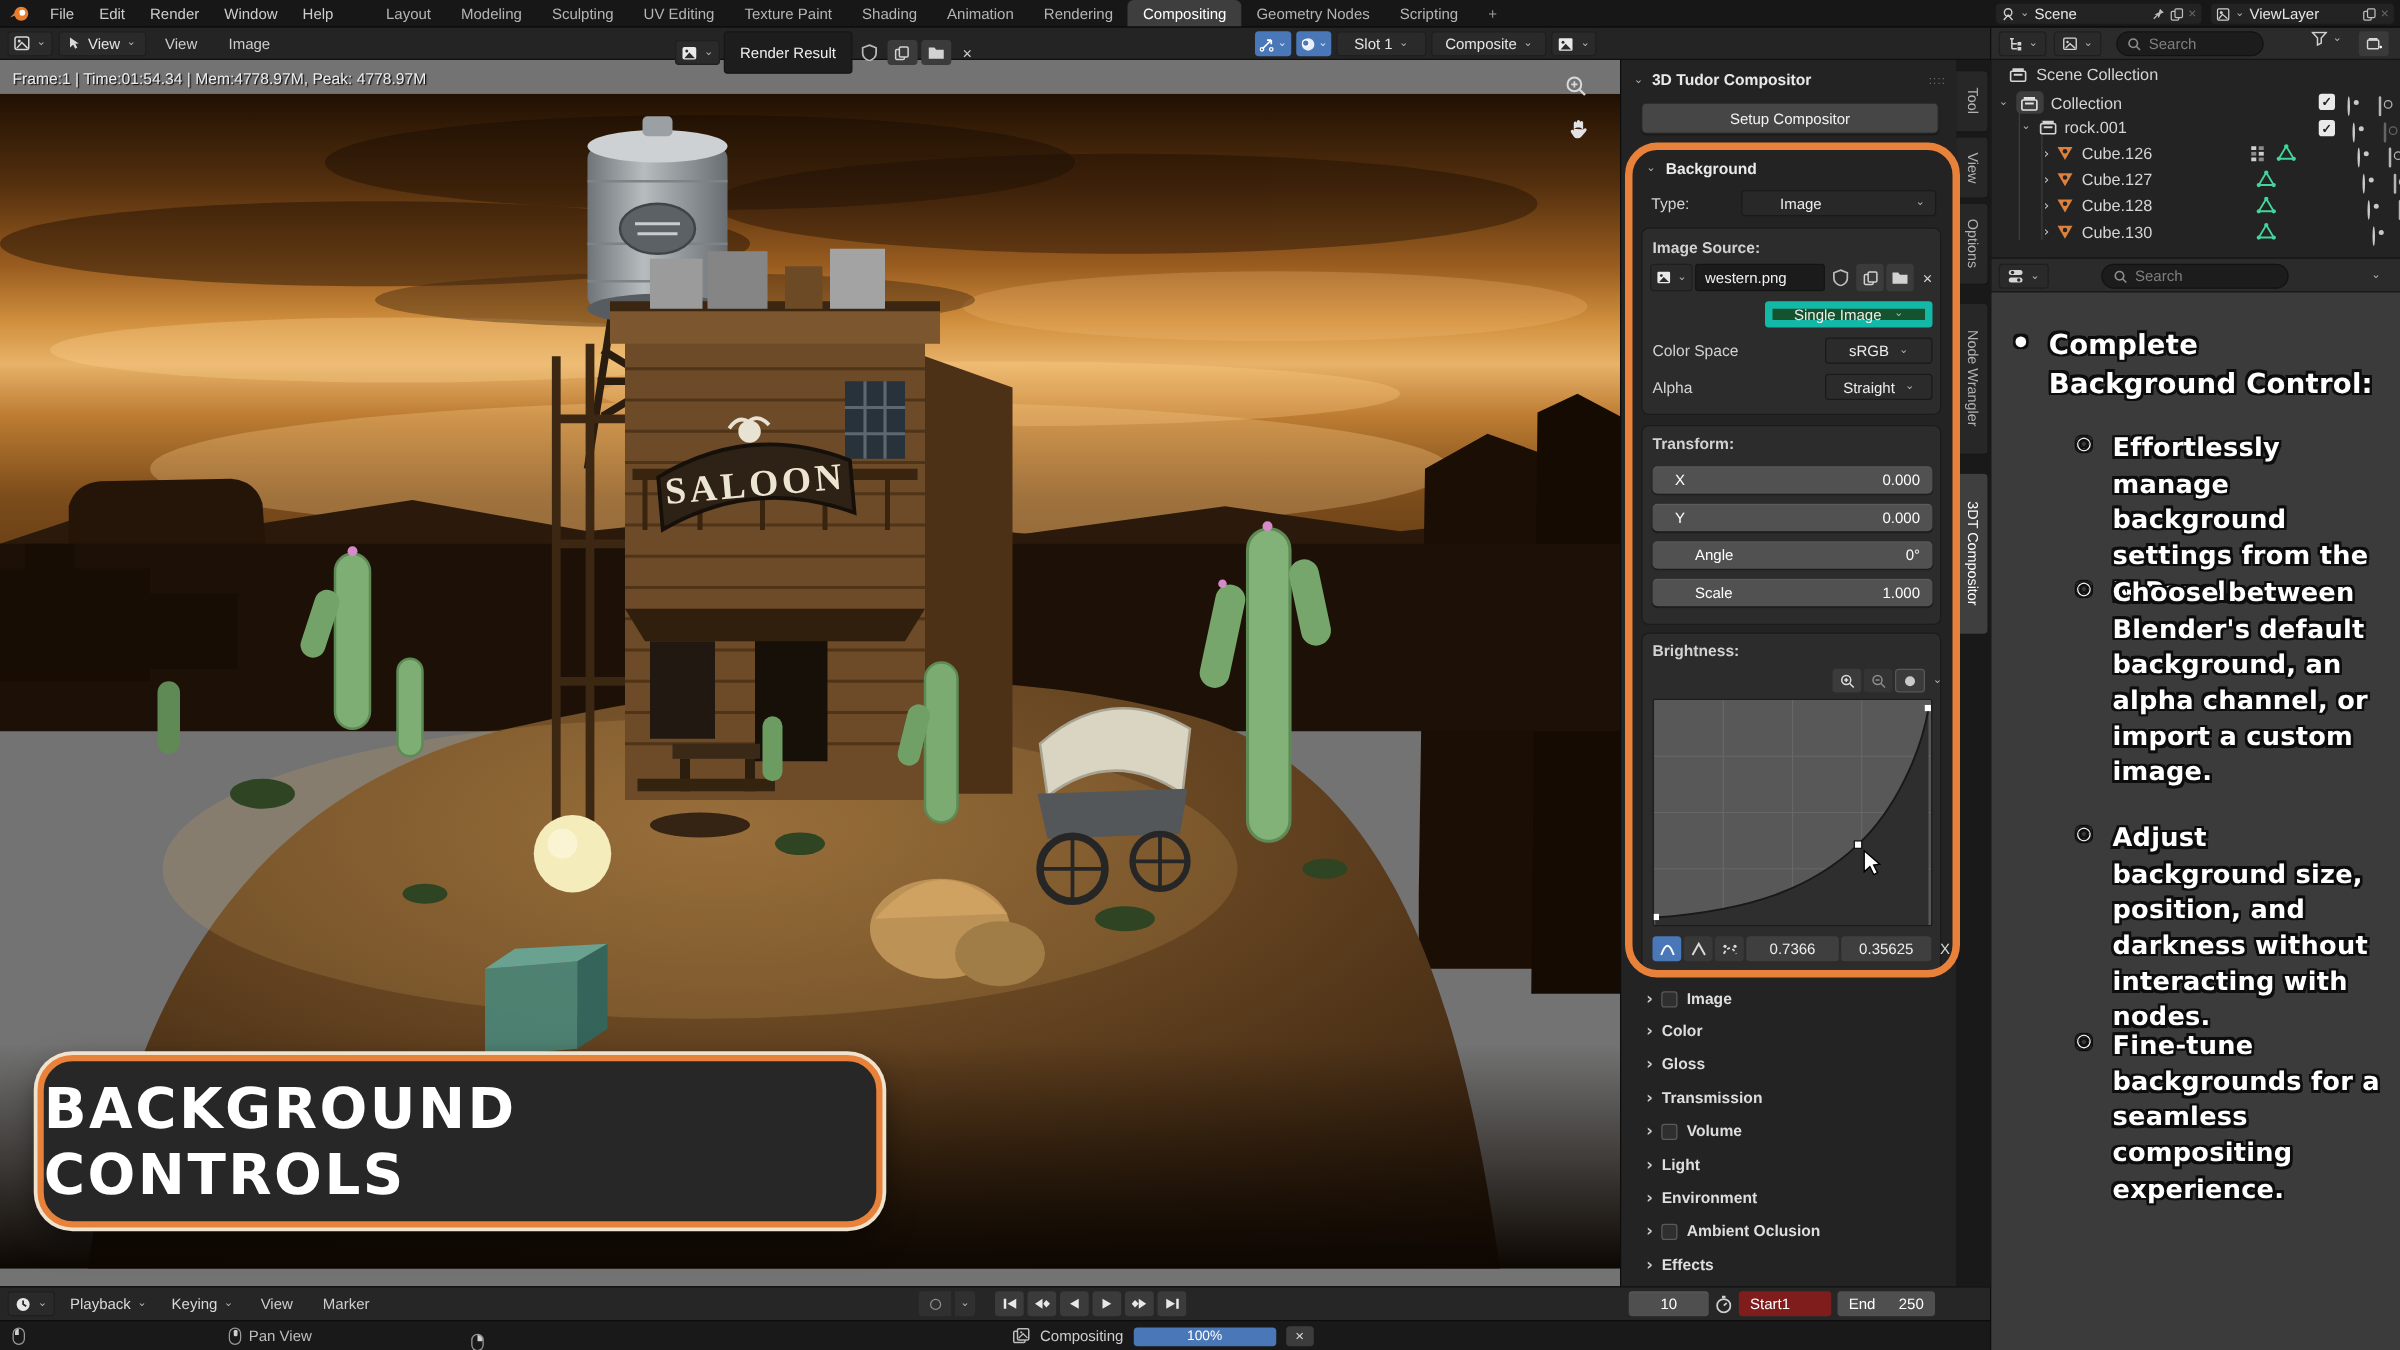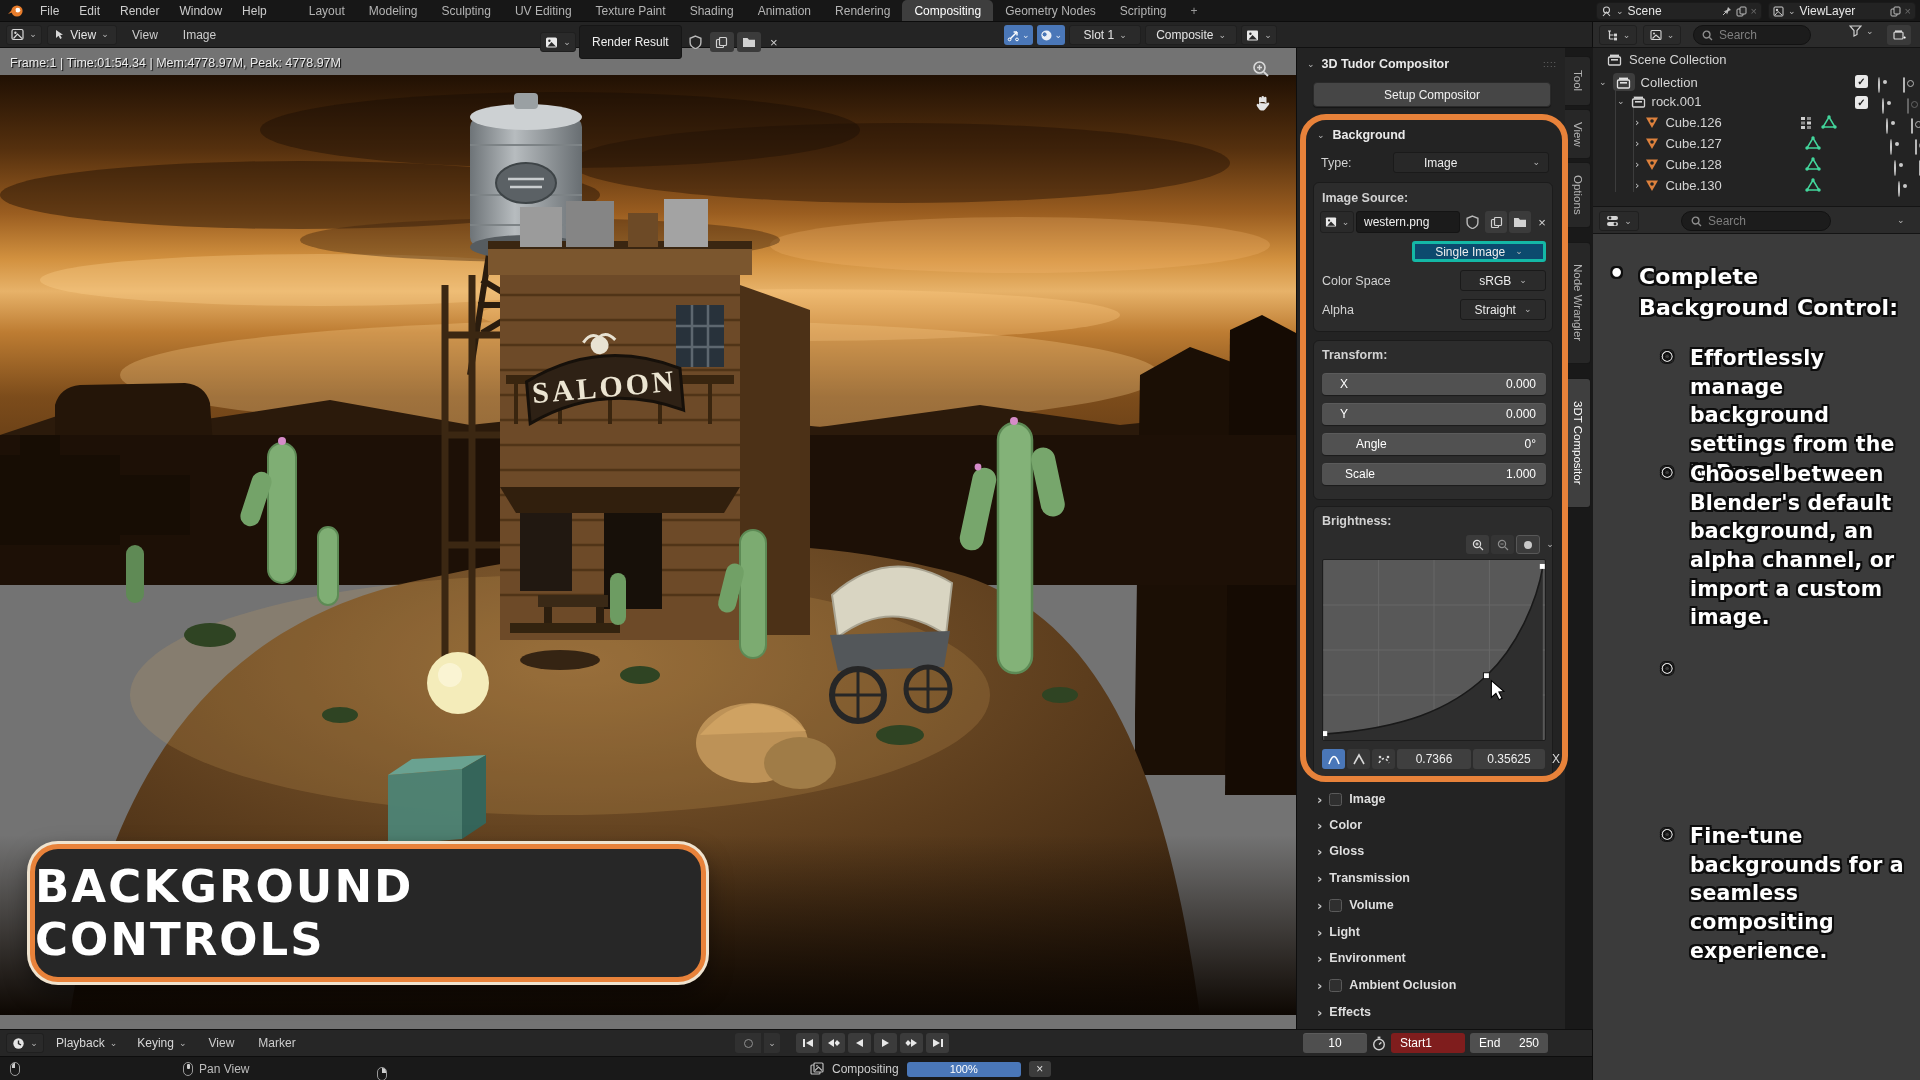--- a/index.html
+++ b/index.html
@@ -414,21 +414,21 @@
             <rect x="4.5" y="1.5" width="7" height="8" rx="1" fill="#3b3b3b" stroke="#d2d2d2" stroke-width="1.2"></rect>
           </svg>
       </span>
       <span class="btn fc" style="width:22px;height:22px">
         <svg width="14" height="12" viewBox="0 0 14 12">
             <path d="M1 2 h4.5 l1.5 1.8 H13 V11 H1 Z" fill="#d2d2d2"></path>
           </svg>
       </span>
       <span class="fc" style="width:18px;height:22px;color:#d5d5d5;font-size:13px">×</span>
     </div>
-    <div class="ab f" style="left:98px;top:58px;width:134px;height:21px;background:#0c4a6e;border:3px solid #14b8a6;border-radius:3px;justify-content:center;gap:10px">
+    <div class="ab f" style="left:98px;top:58px;width:134px;height:21px;background:#14532d;border:6px solid #14b8a6;border-radius:3px;justify-content:center;gap:10px">
       <span style="color:#ededed">Single Image</span>
       <span class="cd">⌄</span>
     </div>
     <span class="ab lab" style="left:8px;top:91px">Color Space</span>
     <div class="ab f" style="left:146px;top:87px;width:86px;height:21px;background:#2b2b2b;border:1px solid #1a1a1a;border-radius:3px;justify-content:center;gap:8px">
       <span style="color:#ededed">sRGB</span>
       <span class="cd">⌄</span>
     </div>
     <span class="ab lab" style="left:8px;top:120px">Alpha</span>
     <div class="ab f" style="left:146px;top:116px;width:86px;height:21px;background:#2b2b2b;border:1px solid #1a1a1a;border-radius:3px;justify-content:center;gap:8px">
@@ -445,21 +445,21 @@
     </div>
     <div class="ab fld" style="left:8px;top:62px;width:224px;height:22px">
       <span style="margin-left:8px">Y</span>
         <span>0.000</span>
     </div>
     <div class="ab fld" style="left:8px;top:92px;width:224px;height:22px">
       <span style="margin-left:24px">Angle</span>
         <span>0°</span>
     </div>
     <div class="ab fld" style="left:8px;top:122px;width:224px;height:22px">
-      <span style="margin-left:13px">Scale</span>
+      <span style="margin-left:24px">Scale</span>
         <span>1.000</span>
     </div>
   </div>
 
   <div class="box" style="left:16px;top:458px;width:240px;height:272px">
     <span class="ab lab" style="left:8px;top:7px;font-weight:bold">Brightness:</span>
     <div class="ab f" style="left:152px;top:28px;gap:2px">
       <span class="btn fc" style="width:23px;height:19px">
         <svg width="12" height="12" viewBox="0 0 12 12">
             <circle cx="5" cy="5" r="3.6" fill="none" stroke="#dcdcdc" stroke-width="1.2"></circle>
@@ -747,20 +747,21 @@
   <span class="ab note" style="left:16px;top:24px;font-size:24px">•</span>
   <div class="ab note" style="left:46px;top:28px;width:262px;font-size:22px">Complete Background Control:</div>
 
   <span class="ab note" style="left:68px;top:112px;font-size:14px">○</span>
   <div class="ab note" style="left:97px;top:110px;width:216px">Effortlessly manage background settings from the N-Panel.</div>
 
   <span class="ab note" style="left:68px;top:228px;font-size:14px">○</span>
   <div class="ab note" style="left:97px;top:226px;width:216px">Choose between Blender's default background, an alpha channel, or import a custom image.</div>
 
   <span class="ab note" style="left:68px;top:424px;font-size:14px">○</span>
+  <div class="ab note" style="left:97px;top:422px;width:216px">Adjust background size, position, and darkness without interacting with nodes.</div>
 
   <span class="ab note" style="left:68px;top:590px;font-size:14px">○</span>
   <div class="ab note" style="left:97px;top:588px;width:216px">Fine-tune backgrounds for a seamless compositing experience.</div>
 </div>
 
 <div class="ab f" style="left:0;top:1029px;width:1592px;height:27px;background:#262626;border-top:1px solid #0f0f0f;padding:0 6px;gap:4px">
   <div class="drop" style="width:38px;height:20px">
     <svg width="13" height="13" viewBox="0 0 13 13">
         <circle cx="6.5" cy="6.5" r="5.2" fill="#e6e6e6"></circle>
         <path d="M6.5 3.4 V6.5 L9 8" stroke="#262626" stroke-width="1.4" fill="none"></path>

